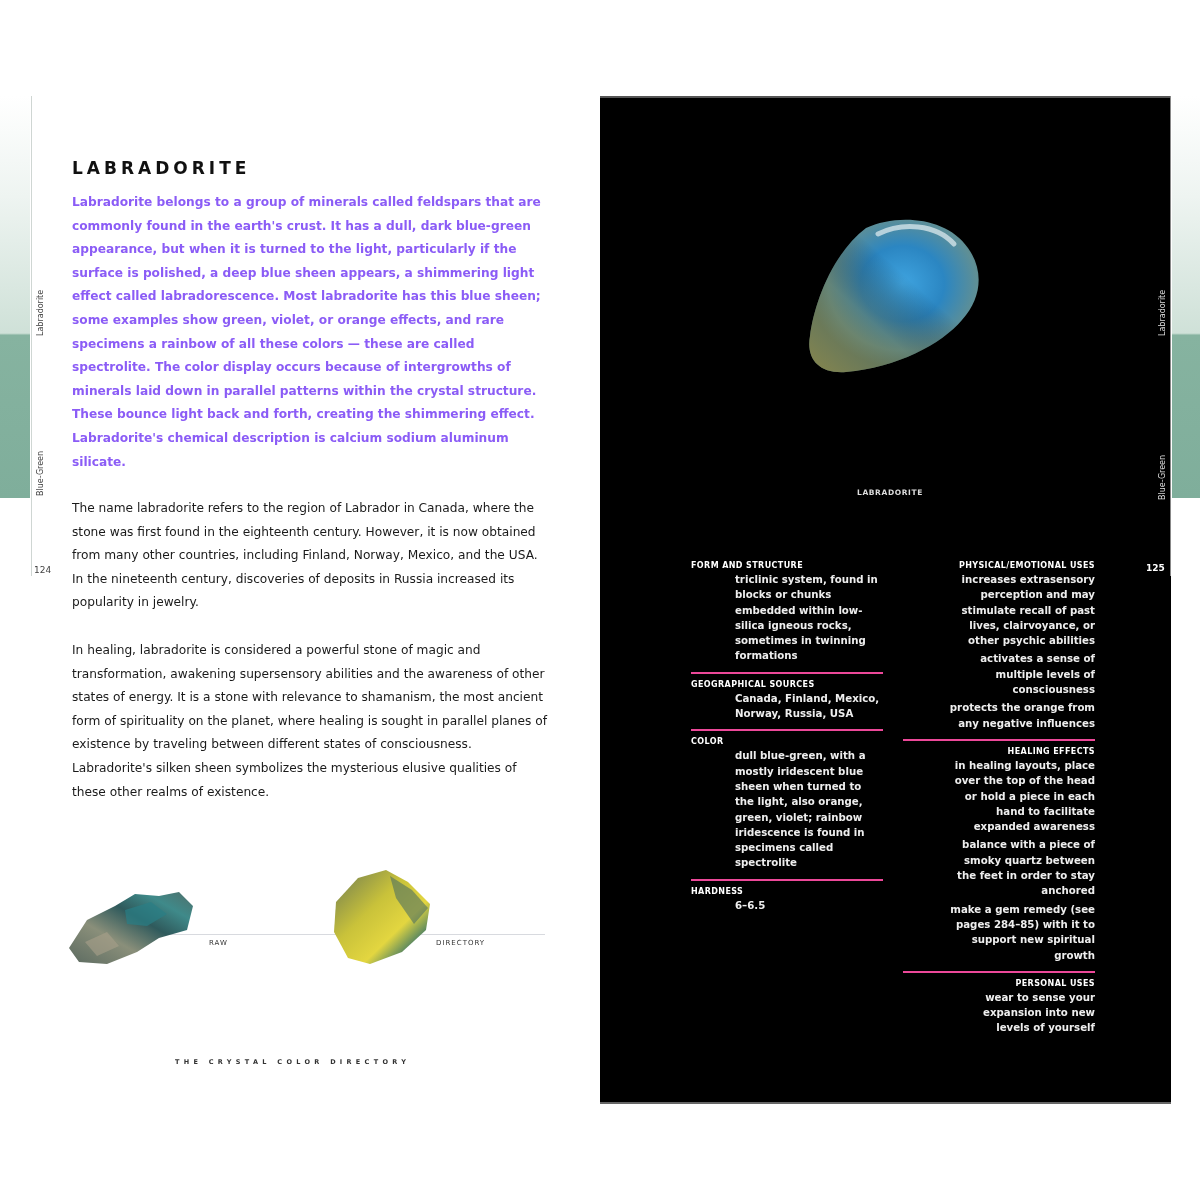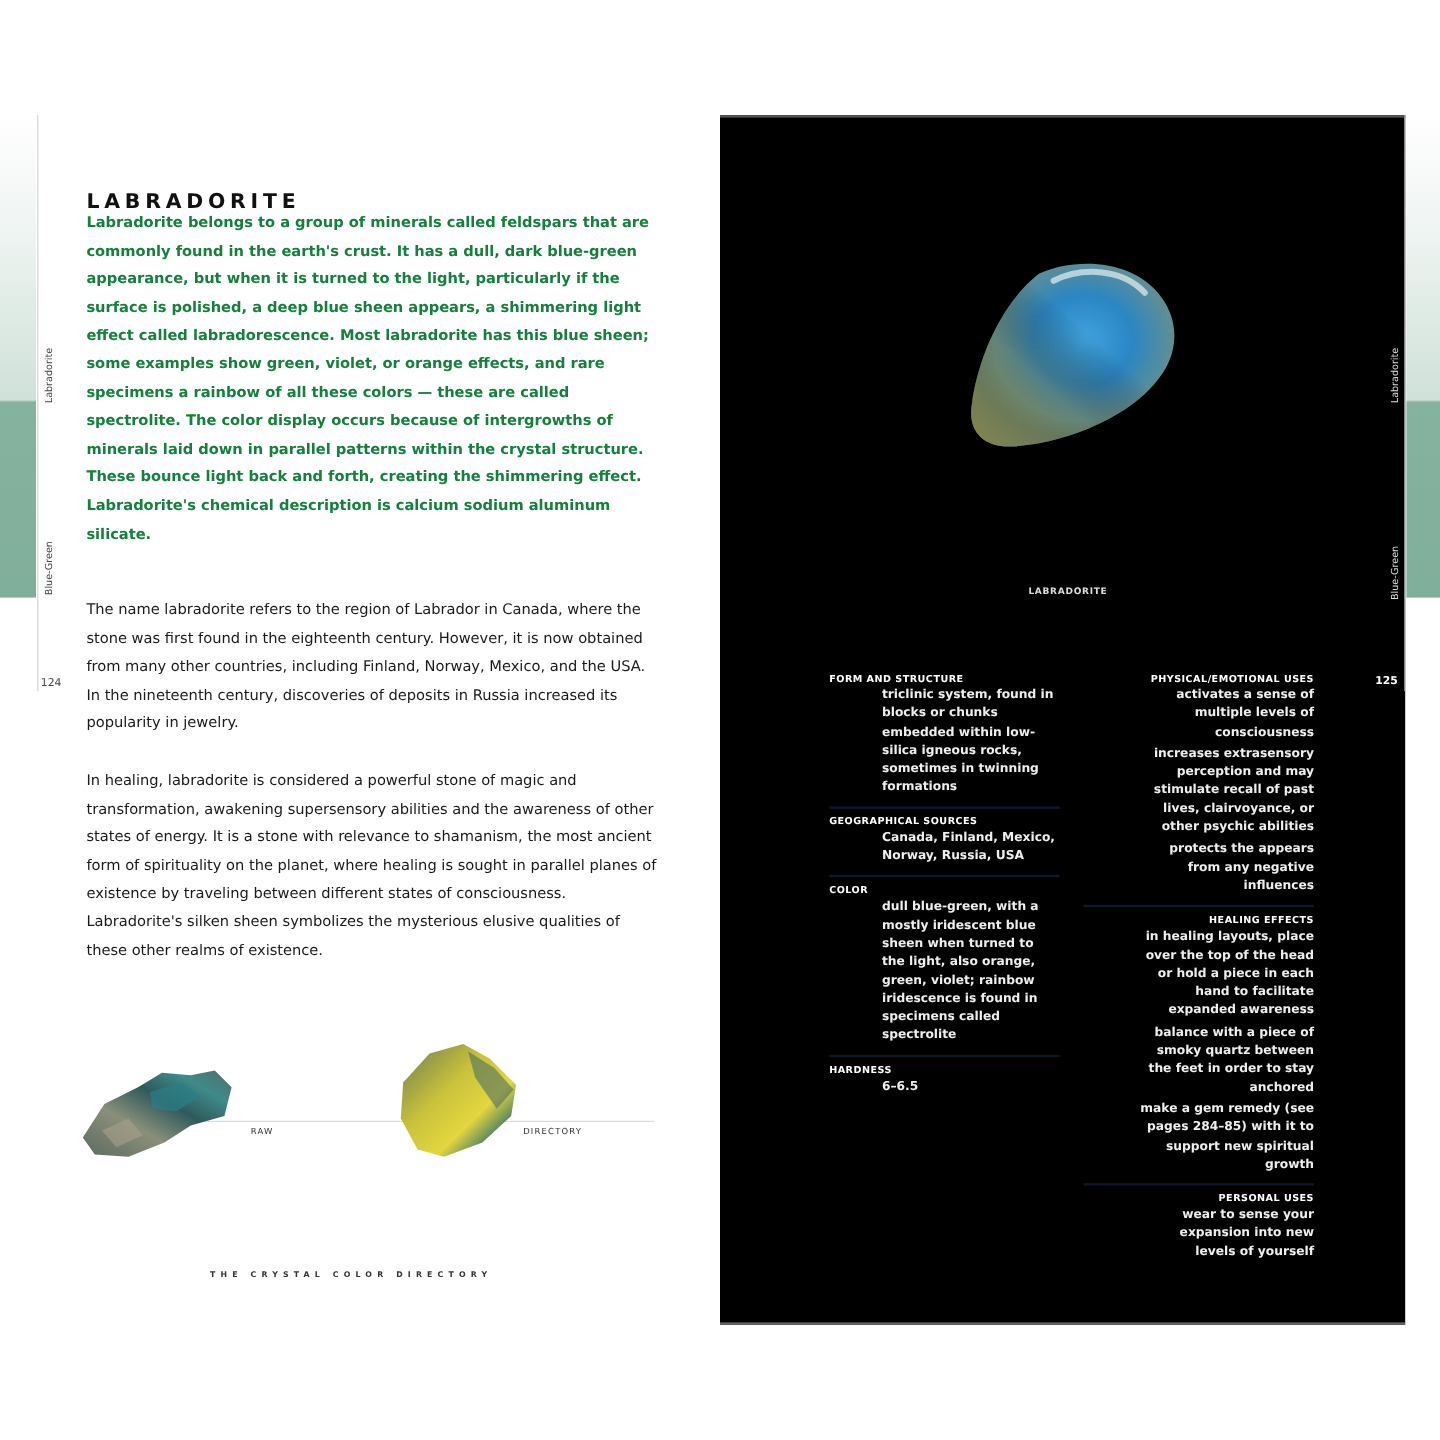--- a/index.html
+++ b/index.html
@@ -11,21 +11,21 @@
     .left-strip { position: absolute; left: 0; top: 0; width: 30px; height: 402px;
       background: linear-gradient(to bottom, #ffffff 0%, #eef4f1 25%, #cfe1d8 59%, #86b3a0 59.5%, #7fae9b 100%); }
     .left-rule { position: absolute; left: 31px; top: 0; width: 1px; height: 480px; background: #cfd6d3; }
     .left-tab-text { position: absolute; font-size: 8px; color: #444; white-space: nowrap;
       transform: rotate(-90deg); transform-origin: left top; }
     .left-tab-name { left: 36px; top: 240px; }
     .left-tab-color { left: 36px; top: 400px; }
     .left-page-num { position: absolute; left: 34px; top: 469px; font-size: 9px; color: #444; }
 
     .title { position: absolute; left: 72px; top: 62px; font-size: 17px; font-weight: bold; letter-spacing: 4px; color: #111; }
-    .intro { position: absolute; left: 72px; top: 78px; width: 478px; font-size: 12.2px; line-height: 23.6px; font-weight: bold; color: #15803d; }
+    .intro { position: absolute; left: 72px; top: 95px; width: 478px; font-size: 12.2px; line-height: 23.6px; font-weight: bold; color: #8b5cf6; }
     .para { position: absolute; left: 72px; width: 478px; font-size: 12.2px; line-height: 23.6px; color: #1a1a1a; margin-top: 24px; }
     .para-2 { top: 377px; }
     .para-3 { top: 519px; }
 
     .stone-line { position: absolute; left: 150px; top: 838px; width: 395px; height: 1px; background: #d8dadf; }
     .raw-stone { position: absolute; left: 67px; top: 790px; width: 128px; height: 80px; }
     .polished-stone { position: absolute; left: 330px; top: 772px; width: 104px; height: 100px; }
     .stone-label { position: absolute; font-size: 7px; letter-spacing: 1px; color: #333; padding-left: 16px; }
     .raw-label { left: 193px; top: 843px; }
     .polished-label { left: 420px; top: 843px; }
@@ -43,21 +43,21 @@
     .right-tab-name { left: 1158px; top: 336px; }
     .right-tab-color { left: 1158px; top: 500px; }
     .right-page-num { position: absolute; left: 1146px; top: 563px; font-size: 9px; color: #fff; font-weight: bold; }
 
     .hero-stone { position: absolute; left: 806px; top: 208px; width: 178px; height: 170px; }
     .hero-caption { position: absolute; left: 857px; top: 488px; font-size: 7.5px; letter-spacing: 0.6px; color: #ddd; font-weight: bold; }
 
     .col { position: absolute; top: 560px; width: 192px; color: #eee; }
     .col-left { left: 691px; }
     .col-right { left: 903px; text-align: right; }
-    .sec { padding-bottom: 5px; margin-bottom: 5px; border-bottom: 2px solid #0f172a; }
+    .sec { padding-bottom: 5px; margin-bottom: 5px; border-bottom: 2px solid #ec4899; }
     .sec:last-child { border-bottom: none; }
     .sec-head { font-size: 8px; font-weight: bold; letter-spacing: 0.4px; color: #fff; line-height: 12px; text-transform: uppercase; }
     .sec-body { font-size: 10.2px; line-height: 15.3px; color: #eee; font-weight: bold; margin-left: 44px; }
     .sec-item { margin-bottom: 3px; }
   </style>
 </head>
 <body>
 
 <div class="left-page">
   <div class="left-strip"></div>
@@ -147,23 +147,23 @@
   </div>
   <div class="sec">
     <div class="sec-head">Hardness</div>
     <div class="sec-body sec-item">6–6.5</div>
   </div>
 </div>
 
 <div class="col col-right">
   <div class="sec">
     <div class="sec-head">Physical/Emotional Uses</div>
+    <div class="sec-body sec-item">increases extrasensory perception and may stimulate recall of past lives, clairvoyance, or other psychic abilities</div>
     <div class="sec-body sec-item">activates a sense of multiple levels of consciousness</div>
-    <div class="sec-body sec-item">increases extrasensory perception and may stimulate recall of past lives, clairvoyance, or other psychic abilities</div>
-    <div class="sec-body sec-item">protects the appears from any negative influences</div>
+    <div class="sec-body sec-item">protects the orange from any negative influences</div>
   </div>
   <div class="sec">
     <div class="sec-head">Healing Effects</div>
     <div class="sec-body sec-item">in healing layouts, place over the top of the head or hold a piece in each hand to facilitate expanded awareness</div>
     <div class="sec-body sec-item">balance with a piece of smoky quartz between the feet in order to stay anchored</div>
     <div class="sec-body sec-item">make a gem remedy (see pages 284–85) with it to support new spiritual growth</div>
   </div>
   <div class="sec">
     <div class="sec-head">Personal Uses</div>
     <div class="sec-body sec-item">wear to sense your expansion into new levels of yourself</div>

